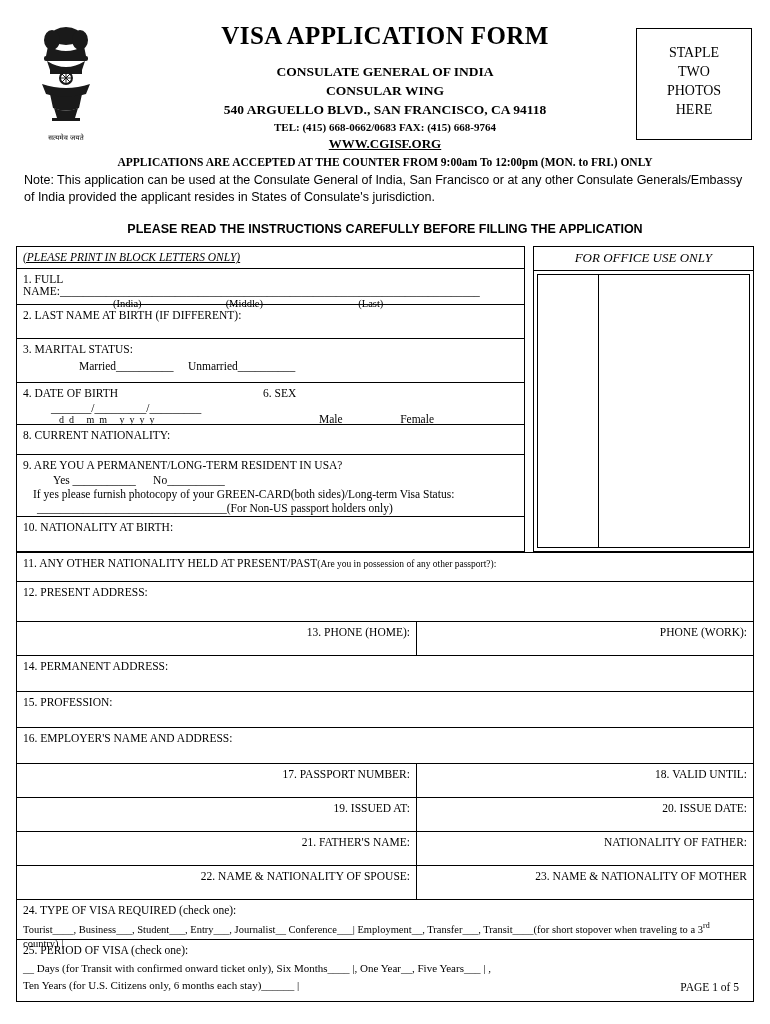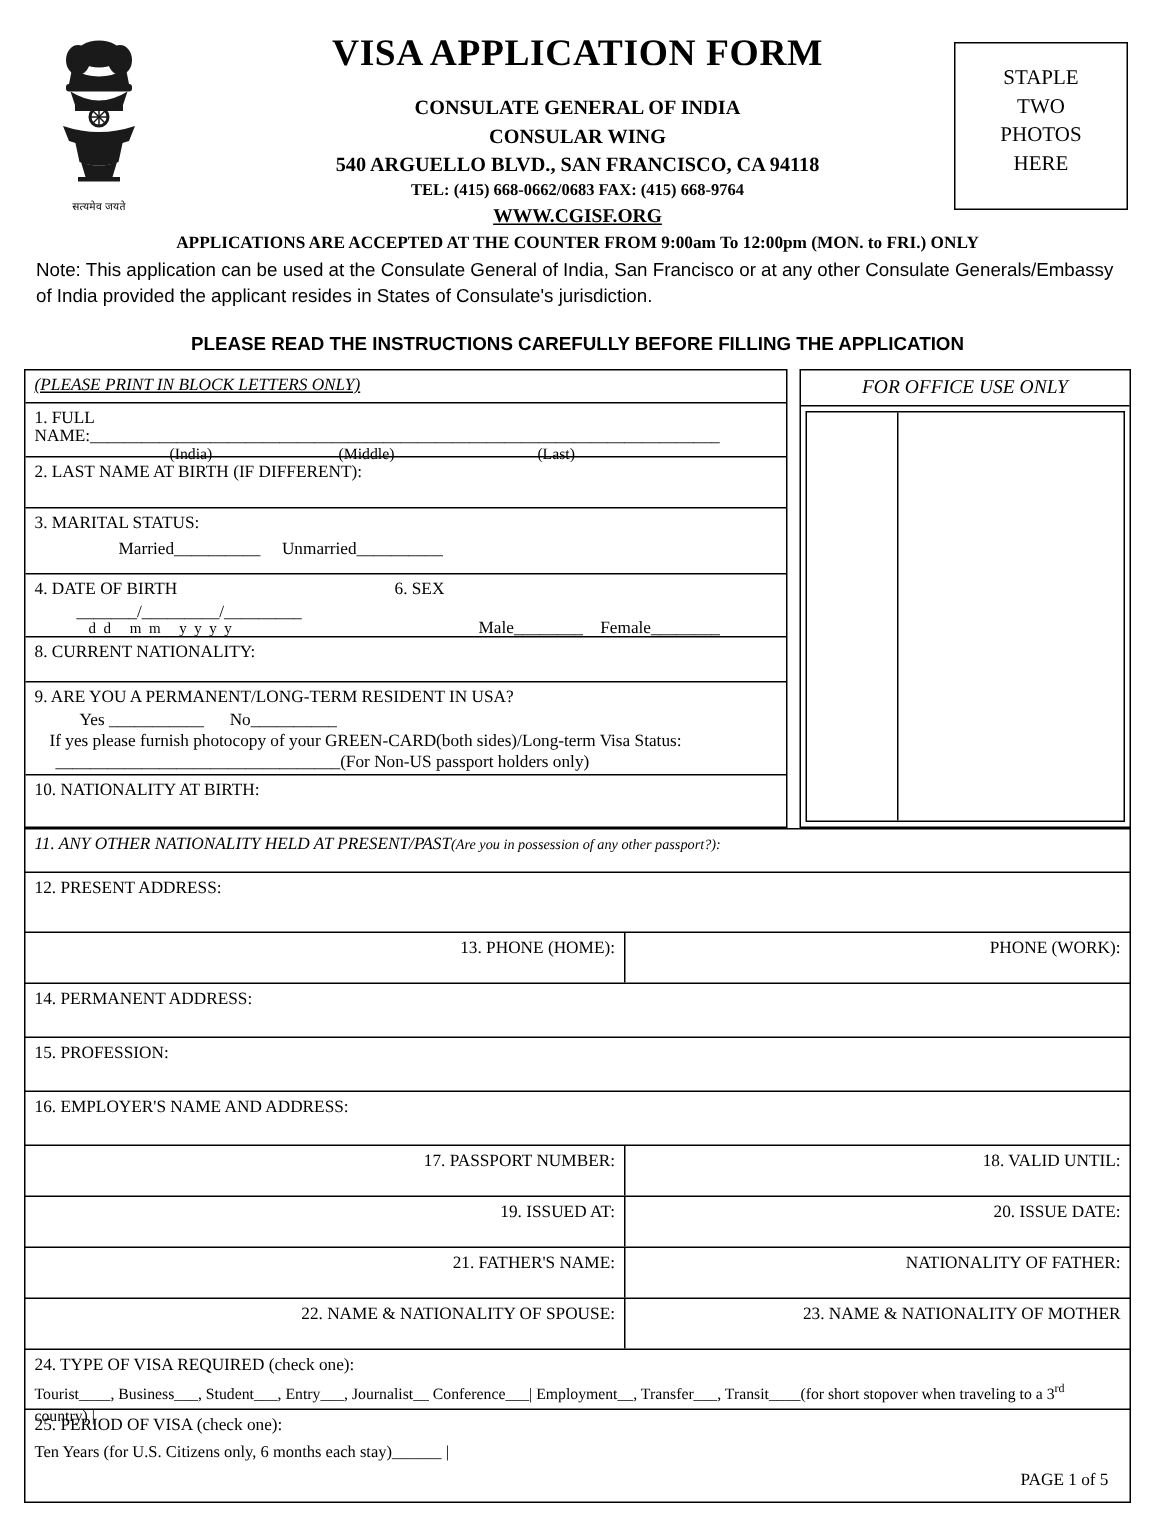--- a/index.html
+++ b/index.html
@@ -207,21 +207,21 @@
 
   
   .fw-row {
     border: 1px solid #000;
     border-top: none;
     box-sizing: border-box;
     font-size: 11.5px;
     padding: 4px 6px;
     position: relative;
   }
-  .fw-first { border-top: 1px solid #000; font-style: italic; }
+  .fw-first { border-top: 1px solid #000; }
   .fw-split {
     display: flex;
     padding: 0;
     text-align: right;
   }
   .fw-split > div {
     padding: 4px 6px;
     box-sizing: border-box;
     font-size: 11.5px;
   }
@@ -457,20 +457,21 @@
       <div class="fw-row" style="height:40px">
         <span>24. TYPE OF VISA REQUIRED (check one):</span>
         <div class="visa-type-body">
           <span>Tourist____, Business___, Student___, Entry___, Journalist__ Conference___| Employment__, Transfer___, Transit____(for short stopover when traveling to a 3</span><span class="sup">rd</span><span> country) |</span>
         </div>
       </div>
 
       <div class="fw-row" style="height:62px">
         <span>25. PERIOD OF VISA (check one):</span>
         <div class="period-body">
+          <div>__ Days (for Transit with confirmed onward ticket only), Six Months____ |,  One Year__,  Five Years___ | ,</div>
           <div>Ten Years (for U.S. Citizens only, 6 months each stay)______ |</div>
         </div>
         <div class="page-num">PAGE 1 of 5</div>
       </div>
 
     </div>
   </div>
 </div>
 
 </body></html>

